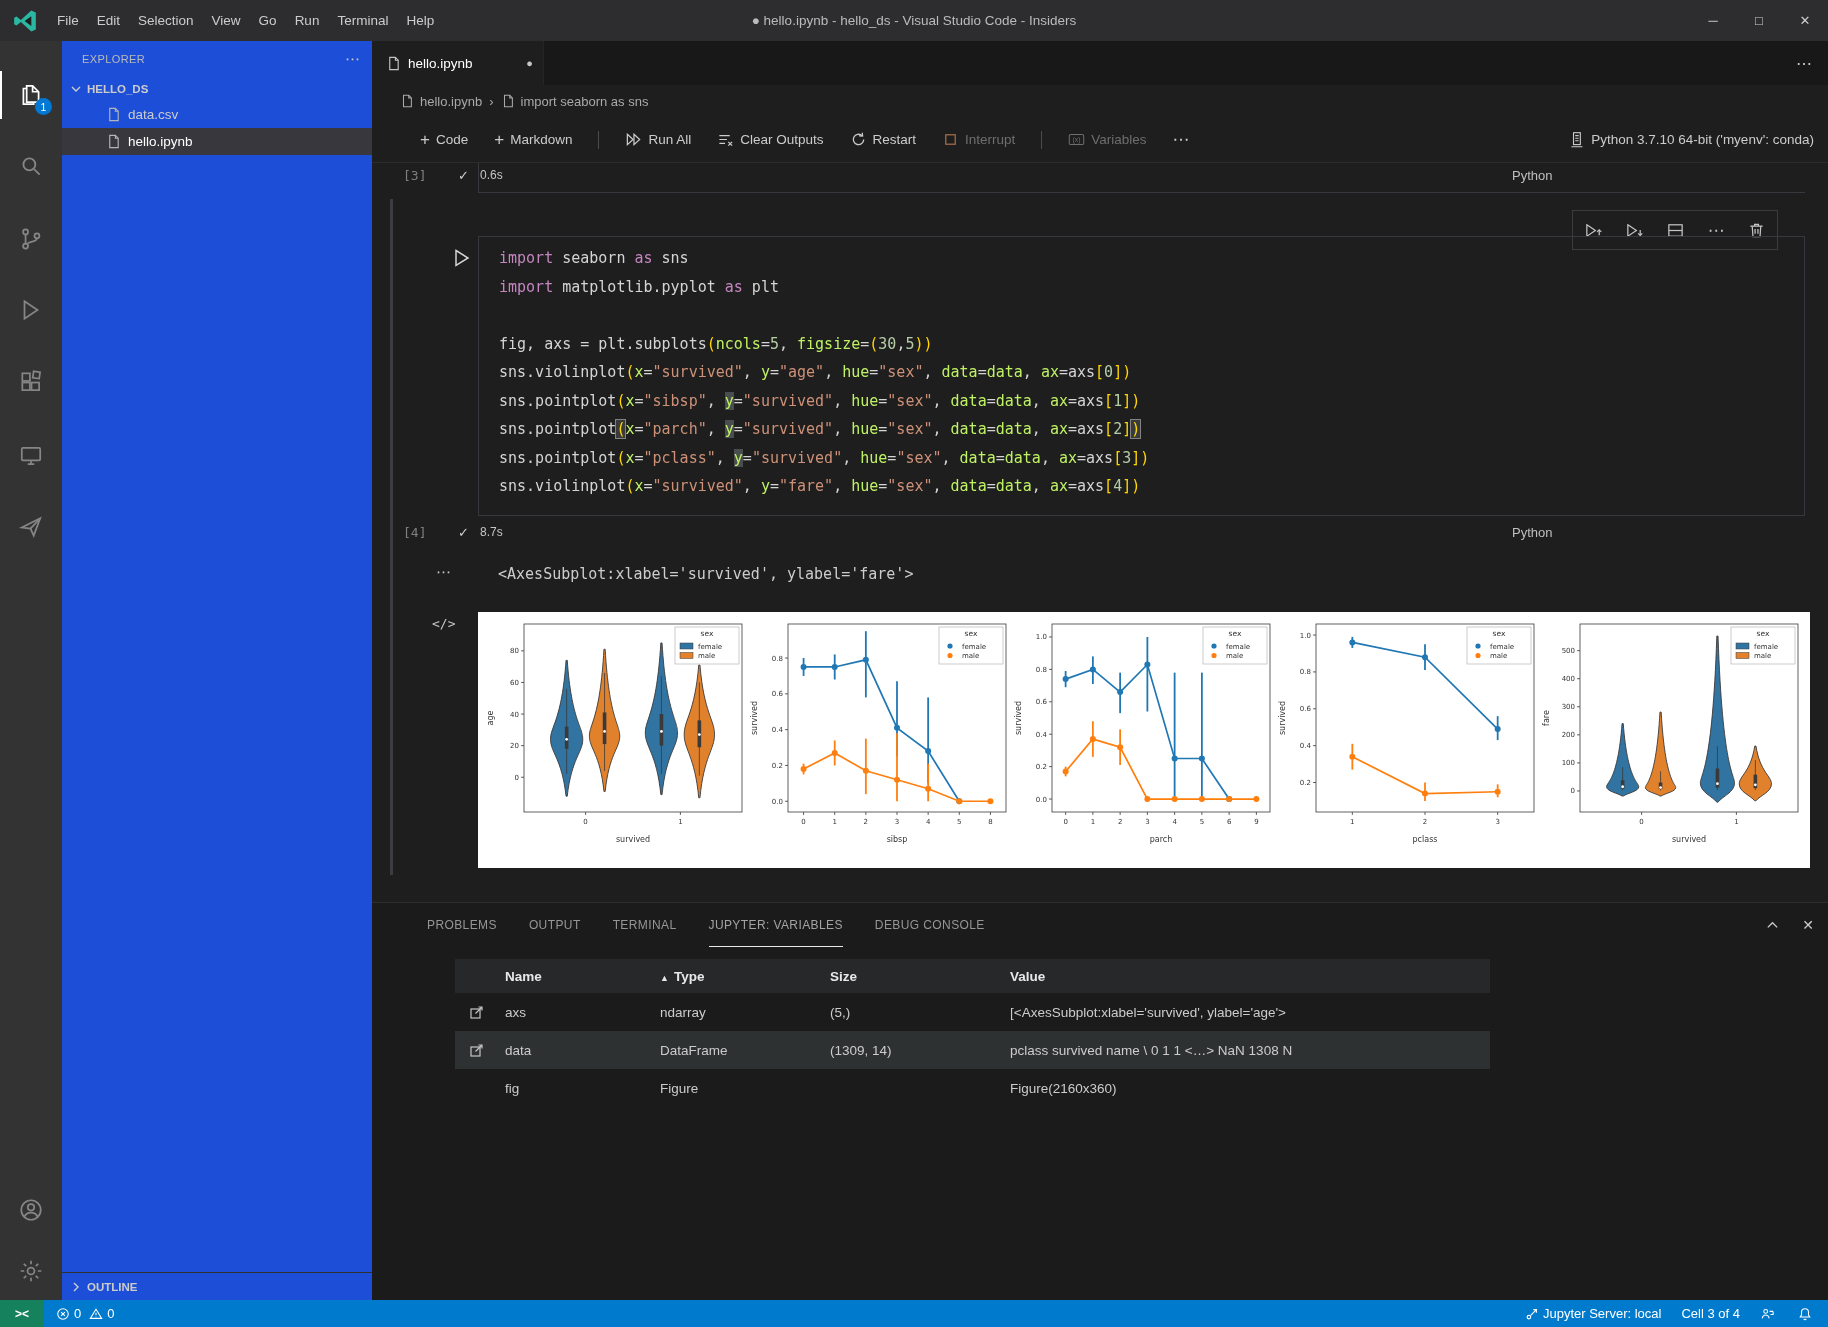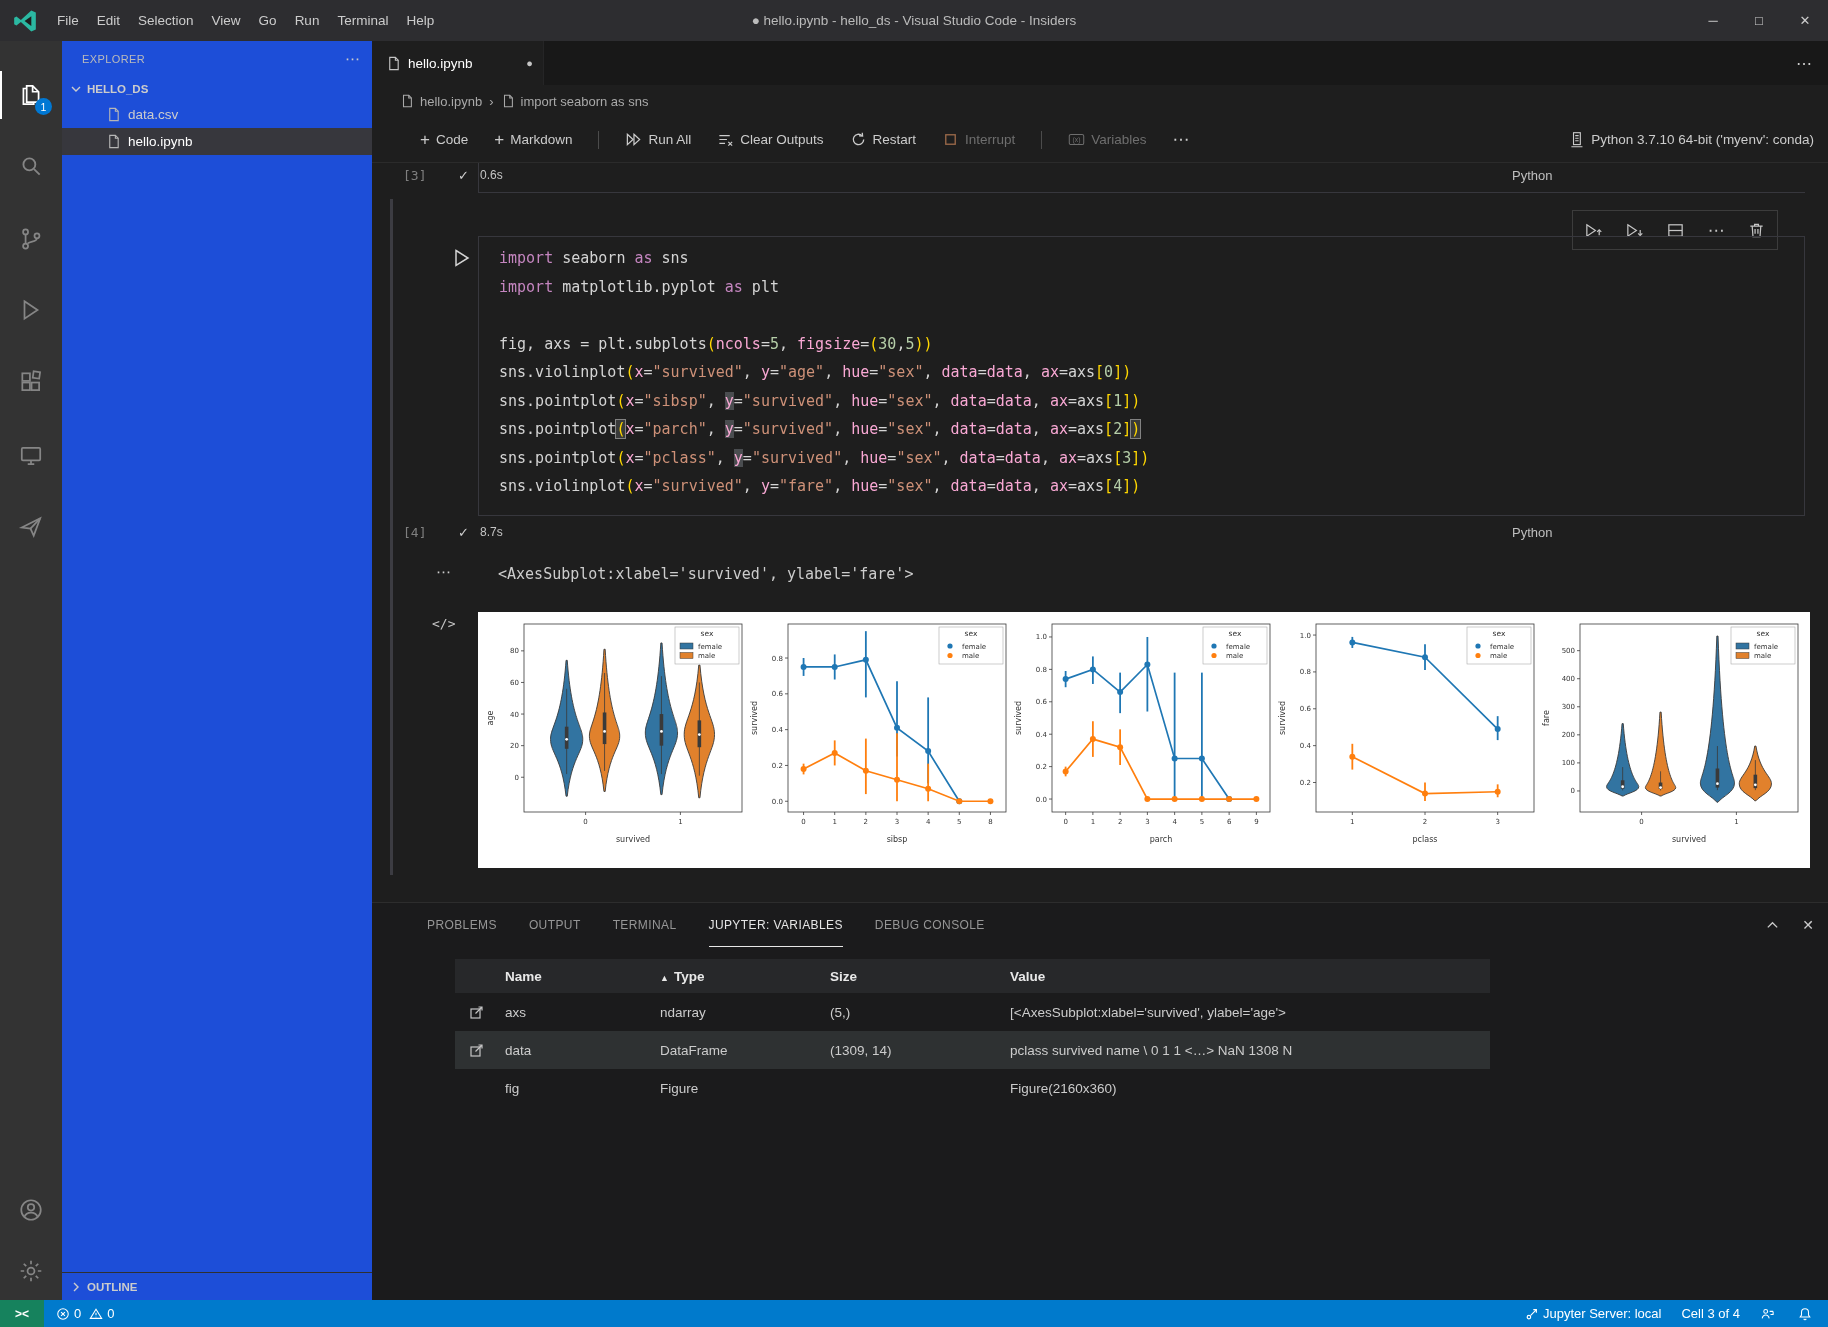--- a/index.html
+++ b/index.html
@@ -75,36 +75,36 @@
   .focusbar{position:absolute;left:18px;top:36px;width:3px;height:676px;background:#3c3c42;}
   .runbtn{position:absolute;left:78px;top:84px;width:22px;height:22px;color:#d4d4d4;}
   .cell-toolbar{position:absolute;left:1200px;top:47px;width:206px;height:40px;background:#1e1e1e;border:1px solid #3c3c3c;
                 display:flex;align-items:center;justify-content:space-around;color:#c5c5c5;box-sizing:border-box;}
   .cell-toolbar svg{width:19px;height:19px;}
   .cell-toolbar .ct-more{font-size:17px;}
 
   .codeframe{position:absolute;left:106px;top:73px;width:1327px;height:280px;border:1px solid #37373d;box-sizing:border-box;
              padding:7px 0 0 20px;overflow:hidden;}
   .code-line{white-space:pre;height:28.5px;line-height:28.5px;font-size:15px;font-family:"DejaVu Sans Mono","Liberation Mono",monospace;}
-  .tk-k{color:#c586c0;} .tk-d{color:#d4d4d4;} .tk-p{color:#f9a8d4;margin-top:40px;} .tk-s{color:#ce9178;}
+  .tk-k{color:#c586c0;} .tk-d{color:#d4d4d4;} .tk-p{color:#bef264;margin-top:40px;} .tk-s{color:#ce9178;}
   .tk-n{color:#b5cea8;} .tk-b{color:#ffd700;}
   .tk-h{background:#4a4d50;}
   .tk-m{background:rgba(90,93,94,.45);outline:1px solid #828282;}
 
   .outtext{position:absolute;left:126px;top:398px;font-size:15px;color:#cccccc;line-height:26px;white-space:pre;}
   .outdots{position:absolute;left:64px;top:400px;color:#cccccc;font-size:15px;letter-spacing:1px;}
   .plotgutter{position:absolute;left:60px;top:453px;color:#c5c5c5;font-size:13px;font-family:"DejaVu Sans Mono",monospace;}
   .plots{position:absolute;left:106px;top:449px;width:1332px;height:256px;background:#ffffff;display:flex;padding:4px 0 0 6px;box-sizing:border-box;}
   .plots svg{flex:0 0 auto;}
 
   
   .panel{position:absolute;left:372px;top:902px;width:1456px;height:398px;background:#1b1b1c;border-top:1px solid #2d2d2d;box-sizing:border-box;}
   .panel-tabs{position:absolute;left:55px;top:0;height:44px;display:flex;align-items:center;}
   .panel-tab{margin-right:32px;font-size:12px;letter-spacing:.4px;color:#969696;height:100%;display:flex;align-items:center;border-bottom:1px solid transparent;box-sizing:border-box;}
-  .panel-tab.active{color:#e5e5e5;border-bottom:1px solid #e7e7e7;}
+  .panel-tab.active{color:#a3a3a3;border-bottom:1px solid #e7e7e7;}
   .panel-actions{position:absolute;right:14px;top:0;height:44px;display:flex;align-items:center;color:#cccccc;}
   .panel-actions .pa{margin-left:22px;font-size:14px;}
   .vartable{position:absolute;left:83px;top:56px;width:1035px;}
   .vrow{display:grid;grid-template-columns:50px 155px 170px 180px 1fr;align-items:center;height:38px;font-size:13.5px;color:#cccccc;}
   .vrow.header{height:34px;background:#27282a;font-weight:bold;color:#e8e8e8;}
   .vrow.selected{background:#2e3132;}
   .vrow .vexp{justify-self:start;padding-left:14px;color:#c5c5c5;height:16px;}
   .vexp svg{width:16px;height:16px;}
   .sortarrow{font-size:9px;margin-right:5px;color:#e8e8e8;}
 

